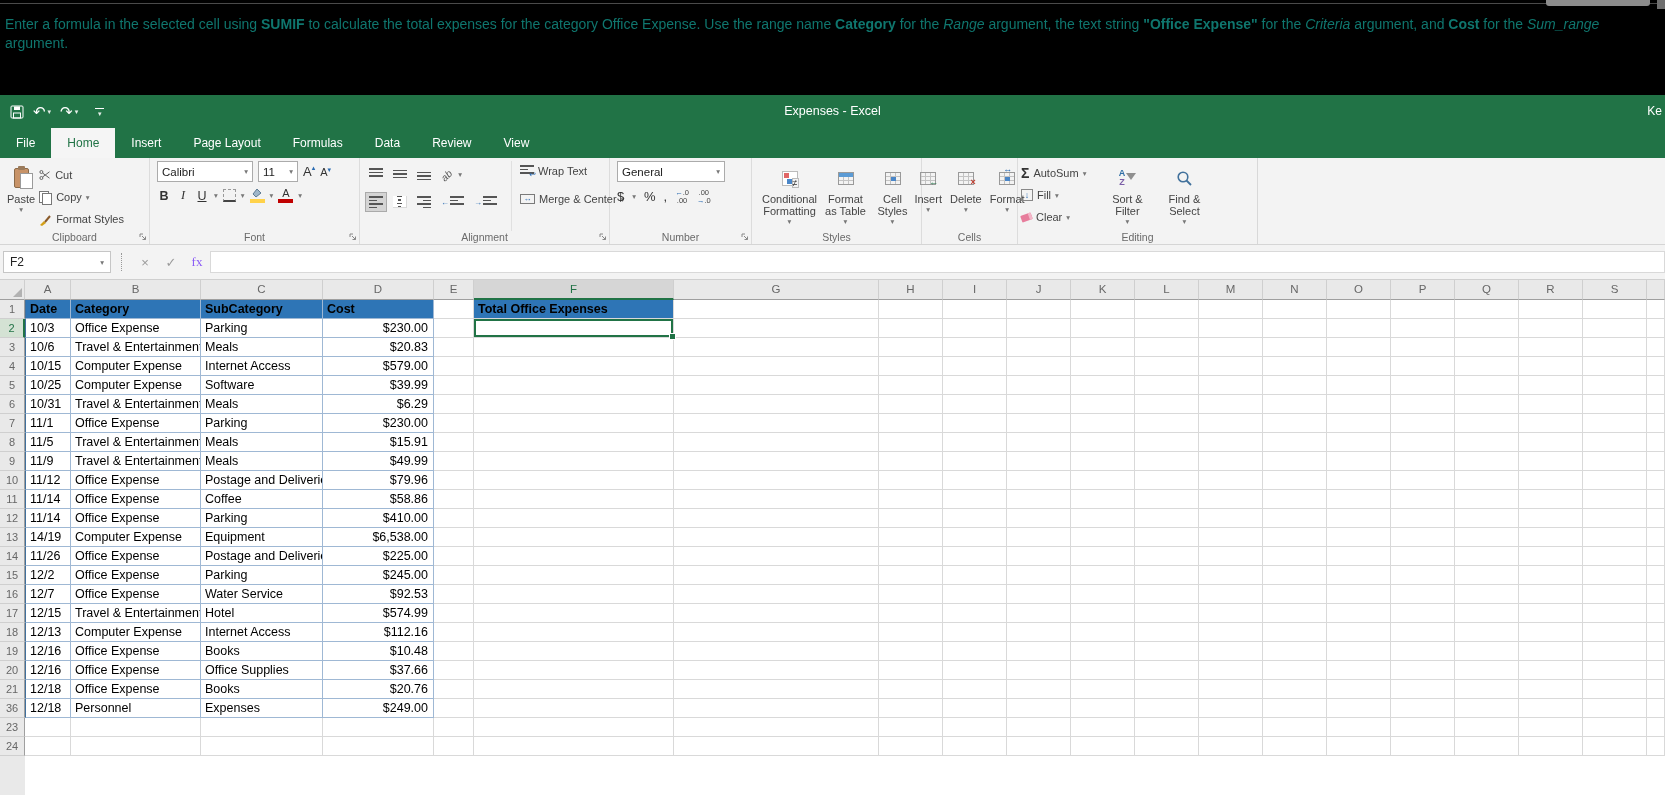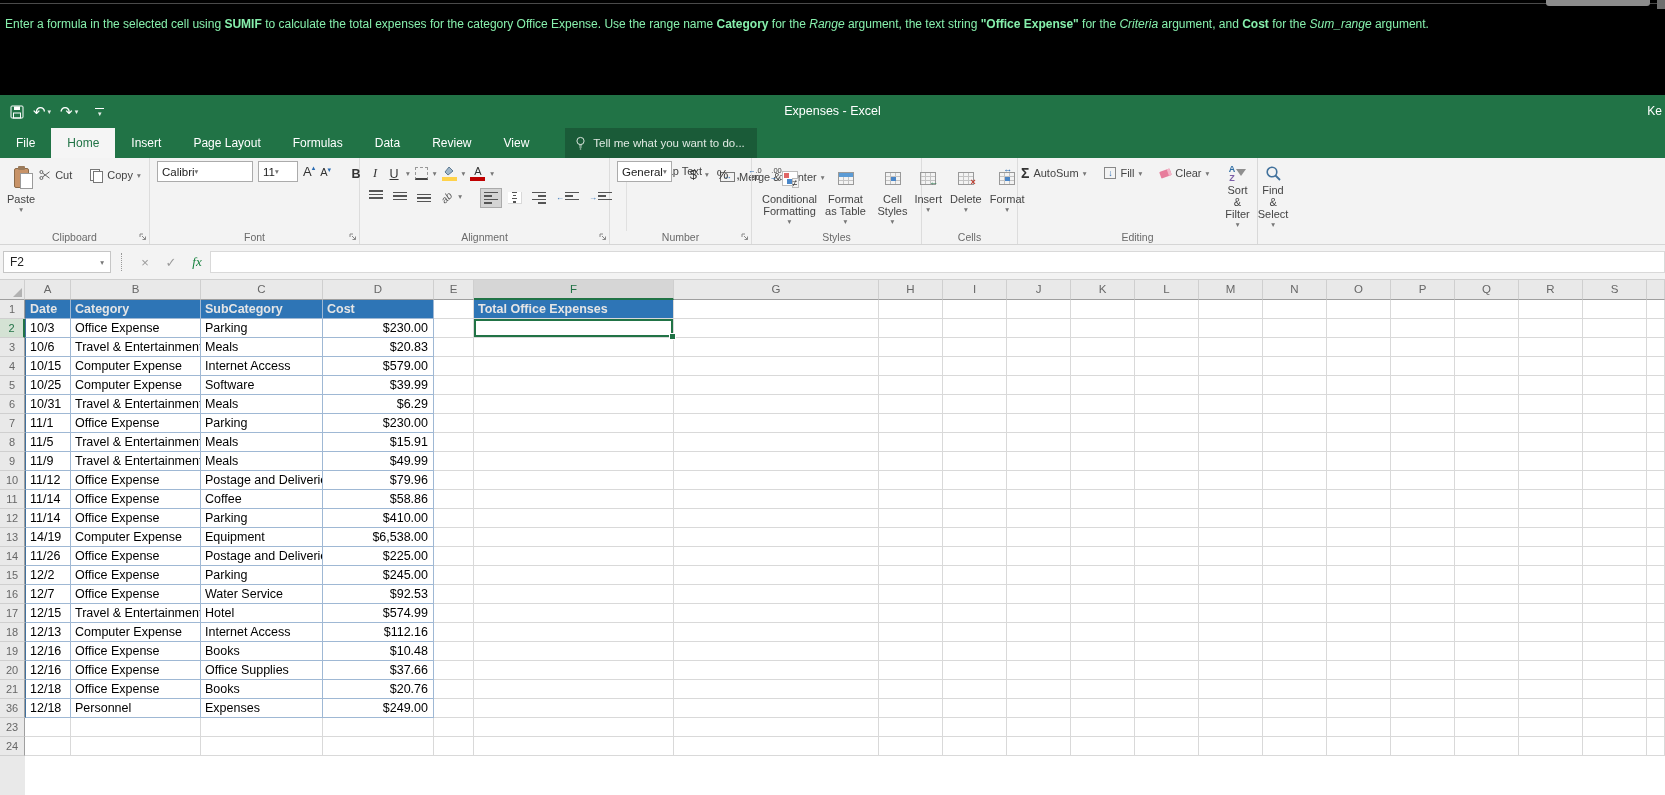--- a/index.html
+++ b/index.html
@@ -3,21 +3,21 @@
 <meta charset="utf-8">
 <style>
   * { margin:0; padding:0; box-sizing:border-box; }
   html,body { background:#000; }
   .app { position:relative; width:1665px; height:795px; overflow:hidden;
          font-family:"Liberation Sans", sans-serif; background:#fff; }
 
   
   .taskbar { position:absolute; top:0; left:0; width:1665px; height:95px; background:#000; }
   .taskbar .topline { position:absolute; top:3px; left:0; width:100%; height:1px; background:#4a4a4a; }
-  .task-text { position:absolute; top:15px; left:5px; width:1655px; color:#86efac; font-size:12px; line-height:19px; }
+  .task-text { position:absolute; top:15px; left:5px; width:1655px; color:#0f766e; font-size:14px; line-height:19px; }
   .task-text .b { font-weight:bold; } .task-text .i { font-style:italic; }
   .pill1 { position:absolute; top:0; left:1546px; width:104px; height:6px; background:#8b8b8b; border-radius:0 0 3px 3px; }
   .pill2 { position:absolute; top:0; left:1657px; width:8px; height:9px; background:#6f6f6f; }
 
   
   .titlebar { position:absolute; top:95px; left:0; width:1665px; height:33px; background:#217346; color:#fff; }
   .qat { position:absolute; left:10px; top:0; height:33px; display:flex; align-items:center; gap:9px; }
   .qat .qbtn { display:flex; align-items:center; gap:2px; color:#fff; font-size:15px; }
   .qat .cr { font-size:7px; color:#e6efe9; }
   .qat .more { display:flex; flex-direction:column; align-items:center; line-height:5px; margin-left:8px;}
@@ -35,22 +35,22 @@
   .ribbon { position:absolute; top:158px; left:0; width:1665px; height:87px; background:#f3f3f3; border-bottom:1px solid #d5d5d5; display:flex; }
   .rgroup { position:relative; border-right:1px solid #dcdcdc; height:100%; padding:3px 3px 14px 3px; }
   .rlabel { position:absolute; bottom:1px; left:0; right:0; text-align:center; font-size:10.5px; color:#6a6a6a; }
   .launch { position:absolute; right:2px; bottom:2px; }
   .rbody { display:flex; height:70px; }
   .bigbtn { display:flex; flex-direction:column; align-items:center; font-size:11px; color:#444; padding:2px 4px; text-align:center; }
   .bigbtn .ic { height:30px; display:flex; align-items:center; justify-content:center; }
   .bb-label { line-height:12px; }
   .cr { font-size:7.5px; color:#777; }
   .sbtn { display:flex; align-items:center; gap:4px; font-size:11px; color:#444; height:20px; white-space:nowrap; }
-  .combo { display:flex; align-items:center; justify-content:flex-start; background:#fff; border:1px solid #ababab; font-size:11.5px; color:#222; padding:1px 4px; height:21px; }
-  .col { display:flex; flex-direction:row; justify-content:flex-start; gap:18px; }
+  .combo { display:flex; align-items:center; justify-content:space-between; background:#fff; border:1px solid #ababab; font-size:11.5px; color:#222; padding:1px 4px; height:21px; }
+  .col { display:flex; flex-direction:column; justify-content:flex-start; gap:2px; }
   .row { display:flex; align-items:center; gap:5px; }
 
   
   .clip { position:relative; width:15px; height:20px; background:#c89368; border:1px solid #8b6b4a; border-radius:2px; }
   .clip::before { content:''; position:absolute; top:-3px; left:3px; width:7px; height:4px; background:#9b7b5b; border-radius:1px; }
   .clip::after { content:''; position:absolute; right:-5px; top:4px; width:11px; height:14px; background:#fff; border:1px solid #9a9a9a; }
   .cpy { position:relative; width:13px; height:13px; display:inline-block; }
   .cpy::before,.cpy::after { content:''; position:absolute; width:8px; height:10px; border:1px solid #777; background:#fff; }
   .cpy::before { left:0; top:0; } .cpy::after { left:3px; top:2px; }
 
@@ -103,35 +103,35 @@
   .az { display:flex; align-items:center; gap:1px; }
   .az .letters { display:flex; flex-direction:column; font-size:9px; font-weight:bold; line-height:9px; }
   .az .a { color:#2e6da4; } .az .z { color:#7b5ea7; }
   .funnel { width:0; height:0; border:5px solid transparent; border-top:7px solid #8f8f8f; margin-top:2px; }
 
   
   .fbar { position:absolute; top:245px; left:0; width:1665px; height:35px; background:#f3f3f3; border-bottom:1px solid #cfcfcf; display:flex; align-items:center; }
   .namebox { width:108px; height:22px; background:#fff; border:1px solid #c6c6c6; margin-left:3px; display:flex; align-items:center; justify-content:space-between; padding:0 6px; font-size:12px; color:#222; }
   .dotsep { width:1px; height:18px; border-left:1px dotted #999; margin:0 10px; }
   .fbtn { width:26px; text-align:center; color:#9a9a9a; font-size:13px; }
-  .fx { font-family:"Liberation Serif", serif; font-style:italic; color:#15803d; }
+  .fx { font-family:"Liberation Serif", serif; color:#8b5cf6; }
   .finput { flex:1; height:22px; background:#fff; border:1px solid #d9d9d9; margin-right:0; font-size:12px; padding:0 5px; color:#222; line-height:22px;}
 
   
   .gridwrap { position:absolute; top:280px; left:0; width:1665px; height:515px; background:#fff; }
   .gridwrap::before { content:''; position:absolute; left:0; top:0; width:25px; height:100%; background:#e9e9e9; }
   .grid { position:relative; display:grid; grid-template-rows:20px; grid-auto-rows:19px; width:1665px; }
   .hc { background:#e9e9e9; border-right:1px solid #cfcfcf; border-bottom:1px solid #9f9f9f; color:#676767; font-size:11.5px; text-align:center; line-height:19px; }
   .hc.sel-col { background:#d6d6d6; border-bottom:2px solid #217346; color:#217346; line-height:18px; }
   .corner { position:relative; }
   .tri { position:absolute; right:2px; bottom:2px; width:0; height:0; border-left:9px solid transparent; border-bottom:9px solid #b2b2b2; }
   .rh { background:#e9e9e9; border-bottom:1px solid #cfcfcf; border-right:1px solid #9f9f9f; color:#676767; font-size:11px; text-align:center; line-height:18px; }
   .rh.sel-row { background:#d4e2d4; border-right:2px solid #217346; color:#217346; }
   .c { background:#fff; border-right:1px solid #d9d9d9; border-bottom:1px solid #d9d9d9; font-size:12.5px; color:#000; padding:0 4px; line-height:18px; white-space:nowrap; overflow:hidden; }
-  .c.th { background:#2e75b6; color:#e5e5e5; font-weight:bold; }
+  .c.th { background:#2e75b6; color:#000000; font-weight:bold; }
   .c.tb { border-right-color:#9fb8d4; border-bottom-color:#9fb8d4; }
   .c.tl { border-left:1px solid #41709c; }
   .c.num { text-align:right; padding-right:5px; }
   .c.selcell { box-shadow:inset 0 0 0 2px #217346; position:relative; overflow:visible; z-index:2; }
   .c.selcell::after { content:''; position:absolute; right:-3px; bottom:-3px; width:5px; height:5px; background:#217346; border:1px solid #fff; }
   svg { display:block; }
 </style>
 </head>
 <body>
 
@@ -172,27 +172,20 @@
 
   <div class="tabrow">
     <span class="tab">File</span>
     <span class="tab active">Home</span>
     <span class="tab">Insert</span>
     <span class="tab">Page Layout</span>
     <span class="tab">Formulas</span>
     <span class="tab">Data</span>
     <span class="tab">Review</span>
     <span class="tab">View</span>
-    <span class="tellme">
-      <svg width="11" height="15" viewBox="0 0 11 15">
-        <circle cx="5.5" cy="5" r="3.6" fill="none" stroke="#d8e4dc"></circle>
-        <path d="M4 9 h3 M4.3 11 h2.4 M4.8 13 h1.4" stroke="#d8e4dc" fill="none"></path>
-      </svg>
-      <span>Tell me what you want to do...</span>
-    </span>
   </div>
 
   <div class="ribbon">
 
     <div class="rgroup" style="width:150px">
       <div class="rbody">
         <div class="bigbtn">
           <span class="ic">
               <span class="clip"></span>
             </span>

